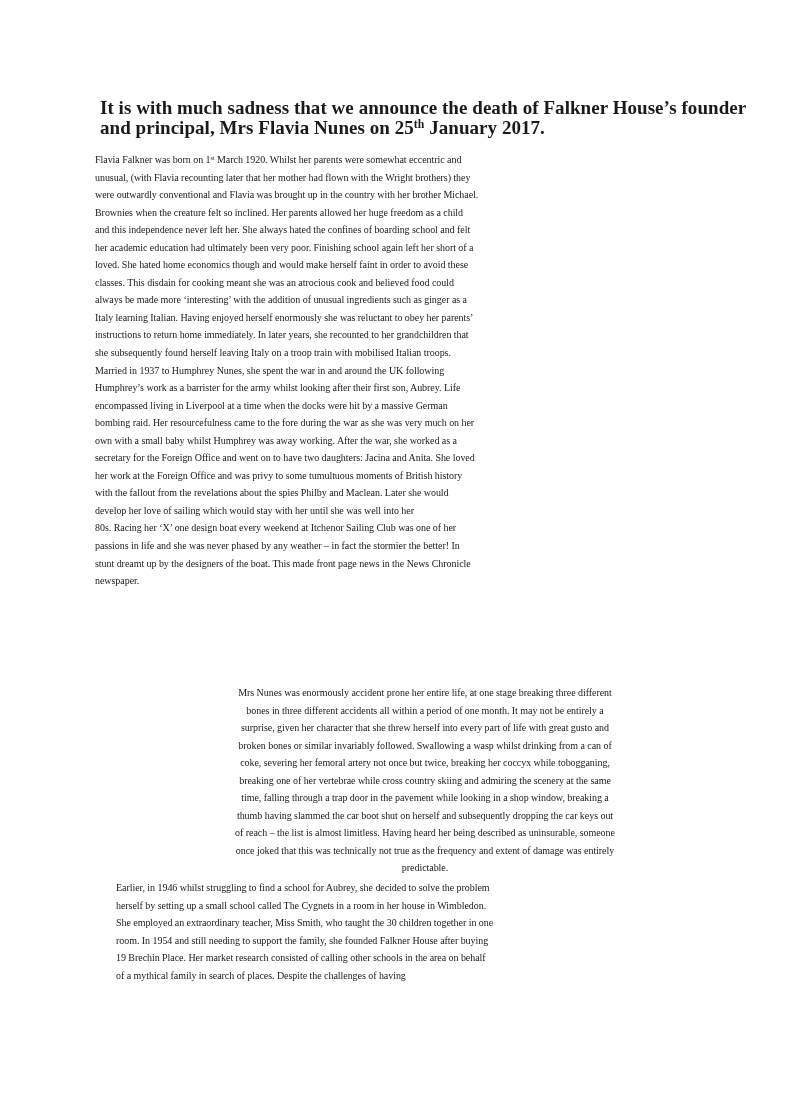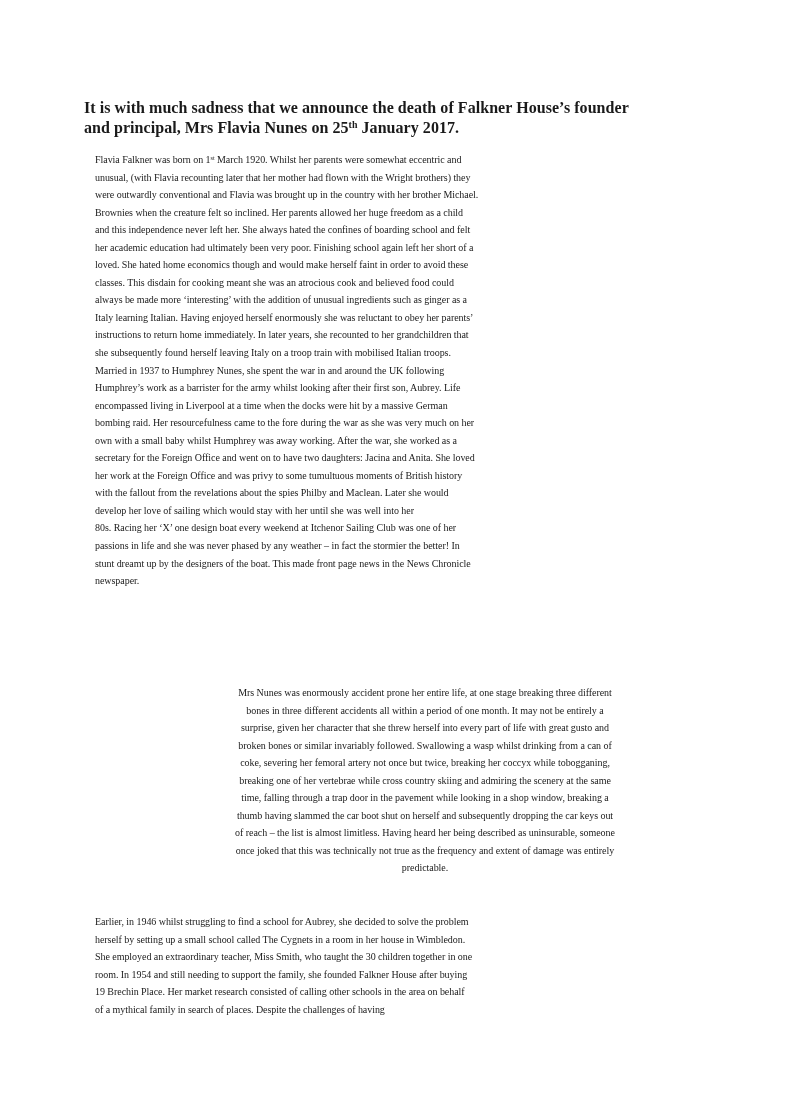--- a/index.html
+++ b/index.html
@@ -3,34 +3,34 @@
 <meta charset="utf-8">
 <style>
   html, body { margin: 0; padding: 0; background: #ffffff; }
   body { width: 790px; height: 1117px; position: relative; overflow: hidden; }
   .page {
     position: absolute; left: 0; top: 0; width: 790px; height: 1117px;
     background: #ffffff; color: #1a1a1a;
     font-family: "Liberation Serif", "DejaVu Serif", serif;
   }
   .heading {
-    position: absolute; left: 84px; top: 98px; width: 640px;
-    font-weight: bold; font-size: 16px; line-height: 20px;
+    position: absolute; left: 100px; top: 98px; width: 640px;
+    font-weight: bold; font-size: 19px; line-height: 20px;
     letter-spacing: 0.05px;
   }
   .para {
     position: absolute; left: 95px; width: 660px;
     font-size: 10px; line-height: 17.55px;
     letter-spacing: -0.05px;
   }
   .line { display: block; white-space: nowrap; }
   sup { font-size: 0.62em; line-height: 0; vertical-align: 0.55em; }
   #p1 { top: 151px; }
   #p2 { top: 684px; text-align: center; }
-  #p3 { top: 913px; }
+  #p3 { top: 879px; margin-left: 21px; }
 </style>
 </head>
 <body>
 
 <div class="page">
 
   <div class="heading">
     <span class="line">It is with much sadness that we announce the death of Falkner House’s founder</span>
     <span class="line"><span>and principal, Mrs Flavia Nunes on 25</span><sup>th</sup><span> January 2017.</span></span>
   </div>

